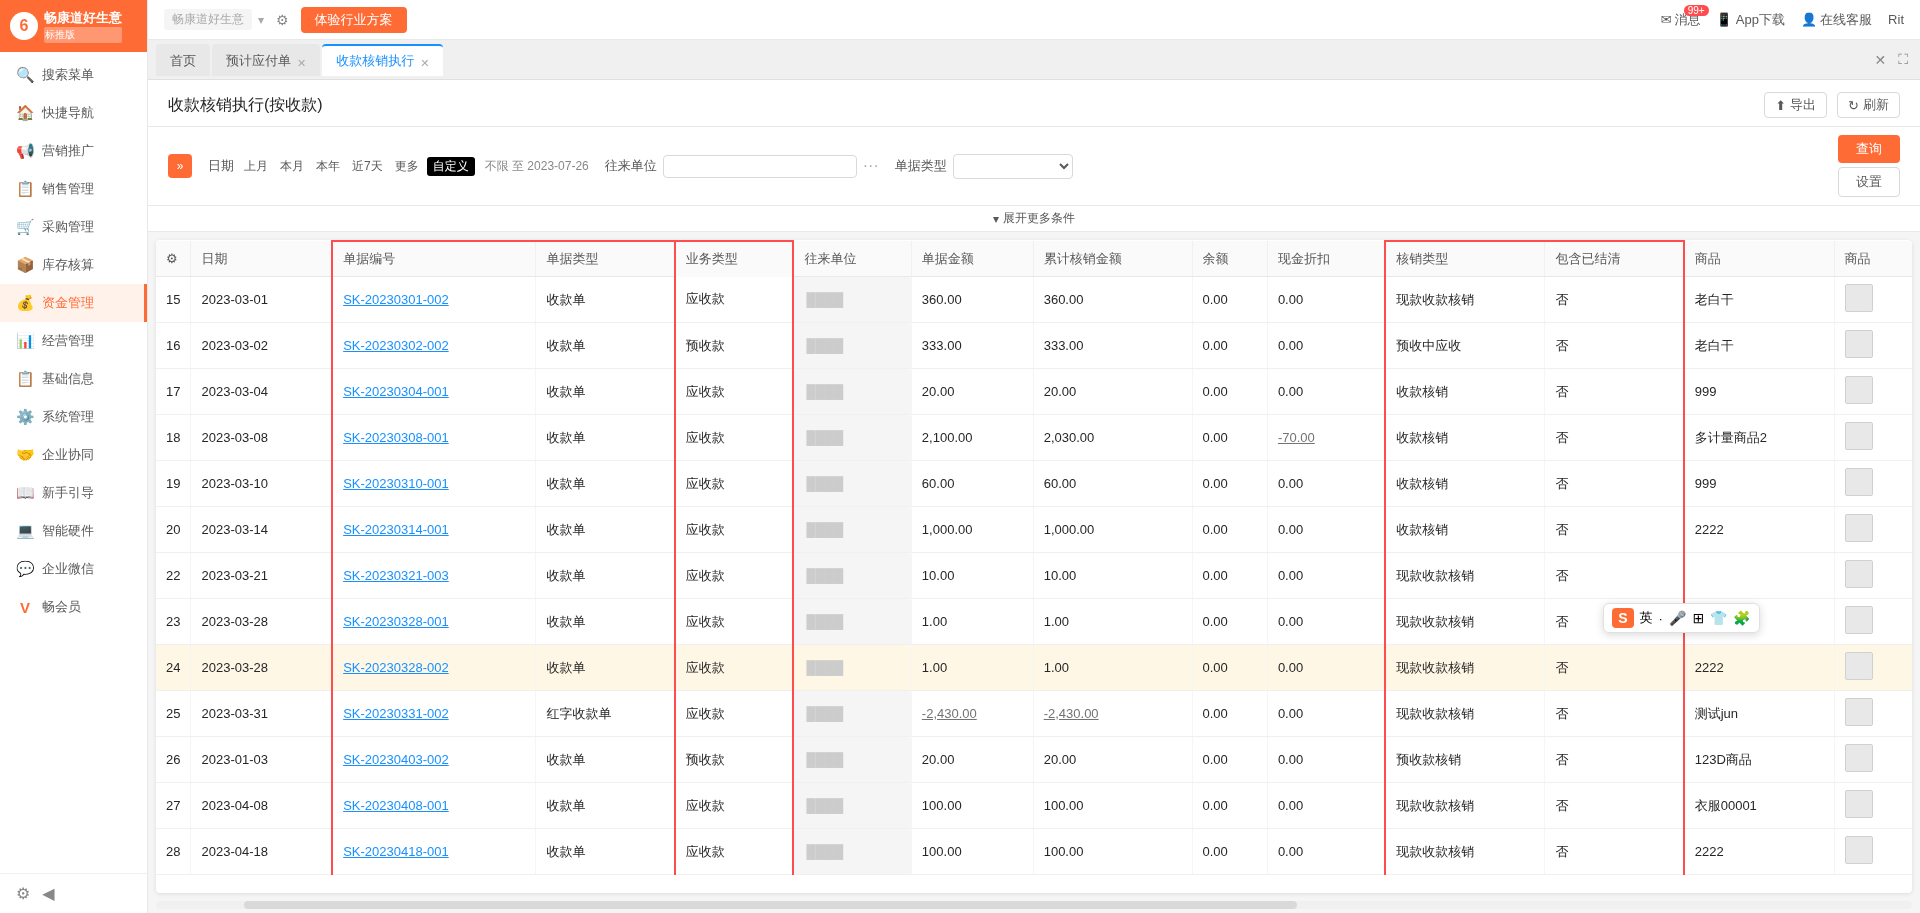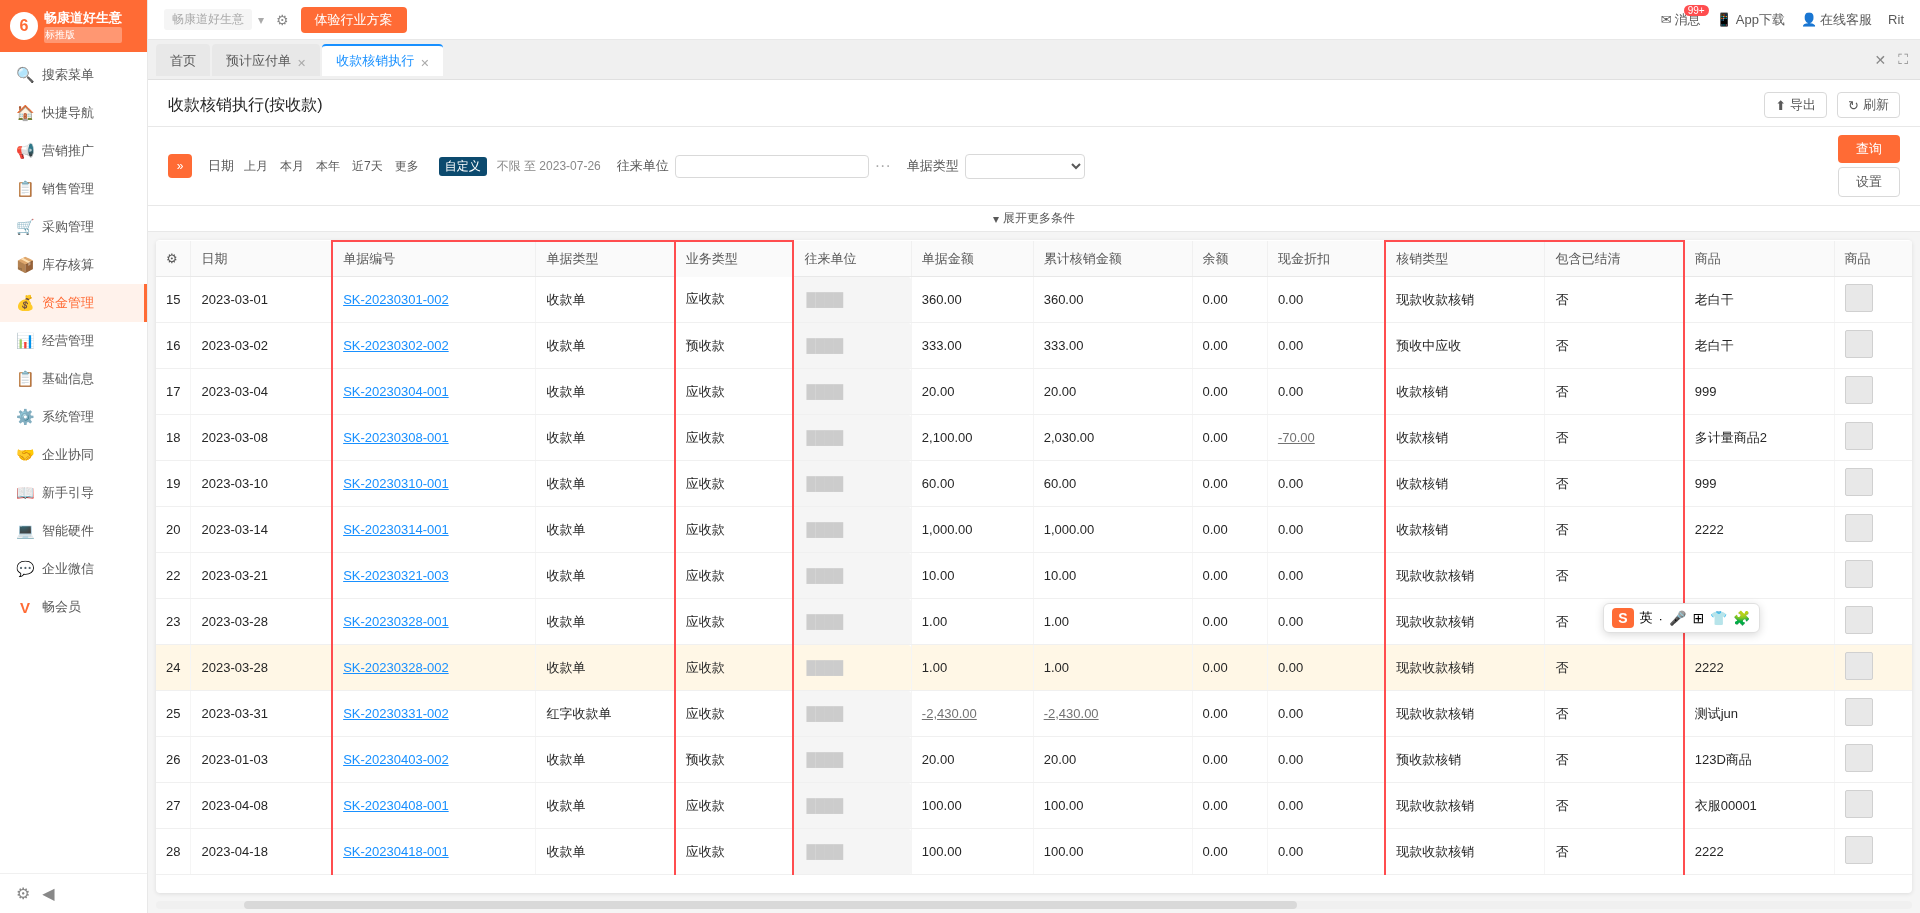--- a/index.html
+++ b/index.html
@@ -49,21 +49,21 @@
     .content-header-actions { display: flex; gap: 10px; }
     .header-action-btn { display: flex; align-items: center; gap: 4px; color: #595959; font-size: 13px; cursor: pointer; border: 1px solid #d9d9d9; padding: 3px 10px; border-radius: 4px; background: #fff; }
 
     
     .filter-bar { background: #fff; padding: 8px 20px; border-bottom: 1px solid #e8e8e8; display: flex; align-items: center; gap: 16px; flex-wrap: wrap; }
     .filter-toggle { width: 24px; height: 24px; background: #ff6b35; border-radius: 4px; display: flex; align-items: center; justify-content: center; cursor: pointer; color: #fff; font-size: 12px; }
     .filter-group { display: flex; align-items: center; gap: 6px; }
     .filter-label { color: #595959; font-size: 13px; white-space: nowrap; }
     .filter-date-options { display: flex; gap: 4px; align-items: center; }
     .filter-date-btn { color: #595959; font-size: 12px; cursor: pointer; padding: 2px 4px; }
-    .filter-date-custom { background: #0c4a6e; color: #fff; padding: 1px 6px; border-radius: 3px; font-size: 12px; cursor: pointer; margin-left: 12px; }
+    .filter-date-custom { background: #000000; color: #fff; padding: 1px 6px; border-radius: 3px; font-size: 12px; cursor: pointer; }
     .filter-date-range { color: #888; font-size: 12px; }
     .filter-mid { flex: 1; display: flex; align-items: center; gap: 16px; }
     .filter-input-group { display: flex; align-items: center; gap: 6px; }
     .filter-input { border: 1px solid #d9d9d9; border-radius: 4px; padding: 3px 8px; font-size: 13px; color: #595959; min-width: 160px; }
     .filter-dots { color: #aaa; font-size: 16px; }
     .filter-select-group { display: flex; align-items: center; gap: 6px; }
     .filter-select { border: 1px solid #d9d9d9; border-radius: 4px; padding: 3px 8px; font-size: 13px; color: #595959; min-width: 120px; background: #fff; }
     .filter-query-btn { background: #ff6b35; color: #fff; border: none; padding: 5px 18px; border-radius: 4px; cursor: pointer; font-size: 13px; }
     .filter-setting-btn { border: 1px solid #d9d9d9; background: #fff; color: #595959; padding: 5px 12px; border-radius: 4px; cursor: pointer; font-size: 13px; }
 

